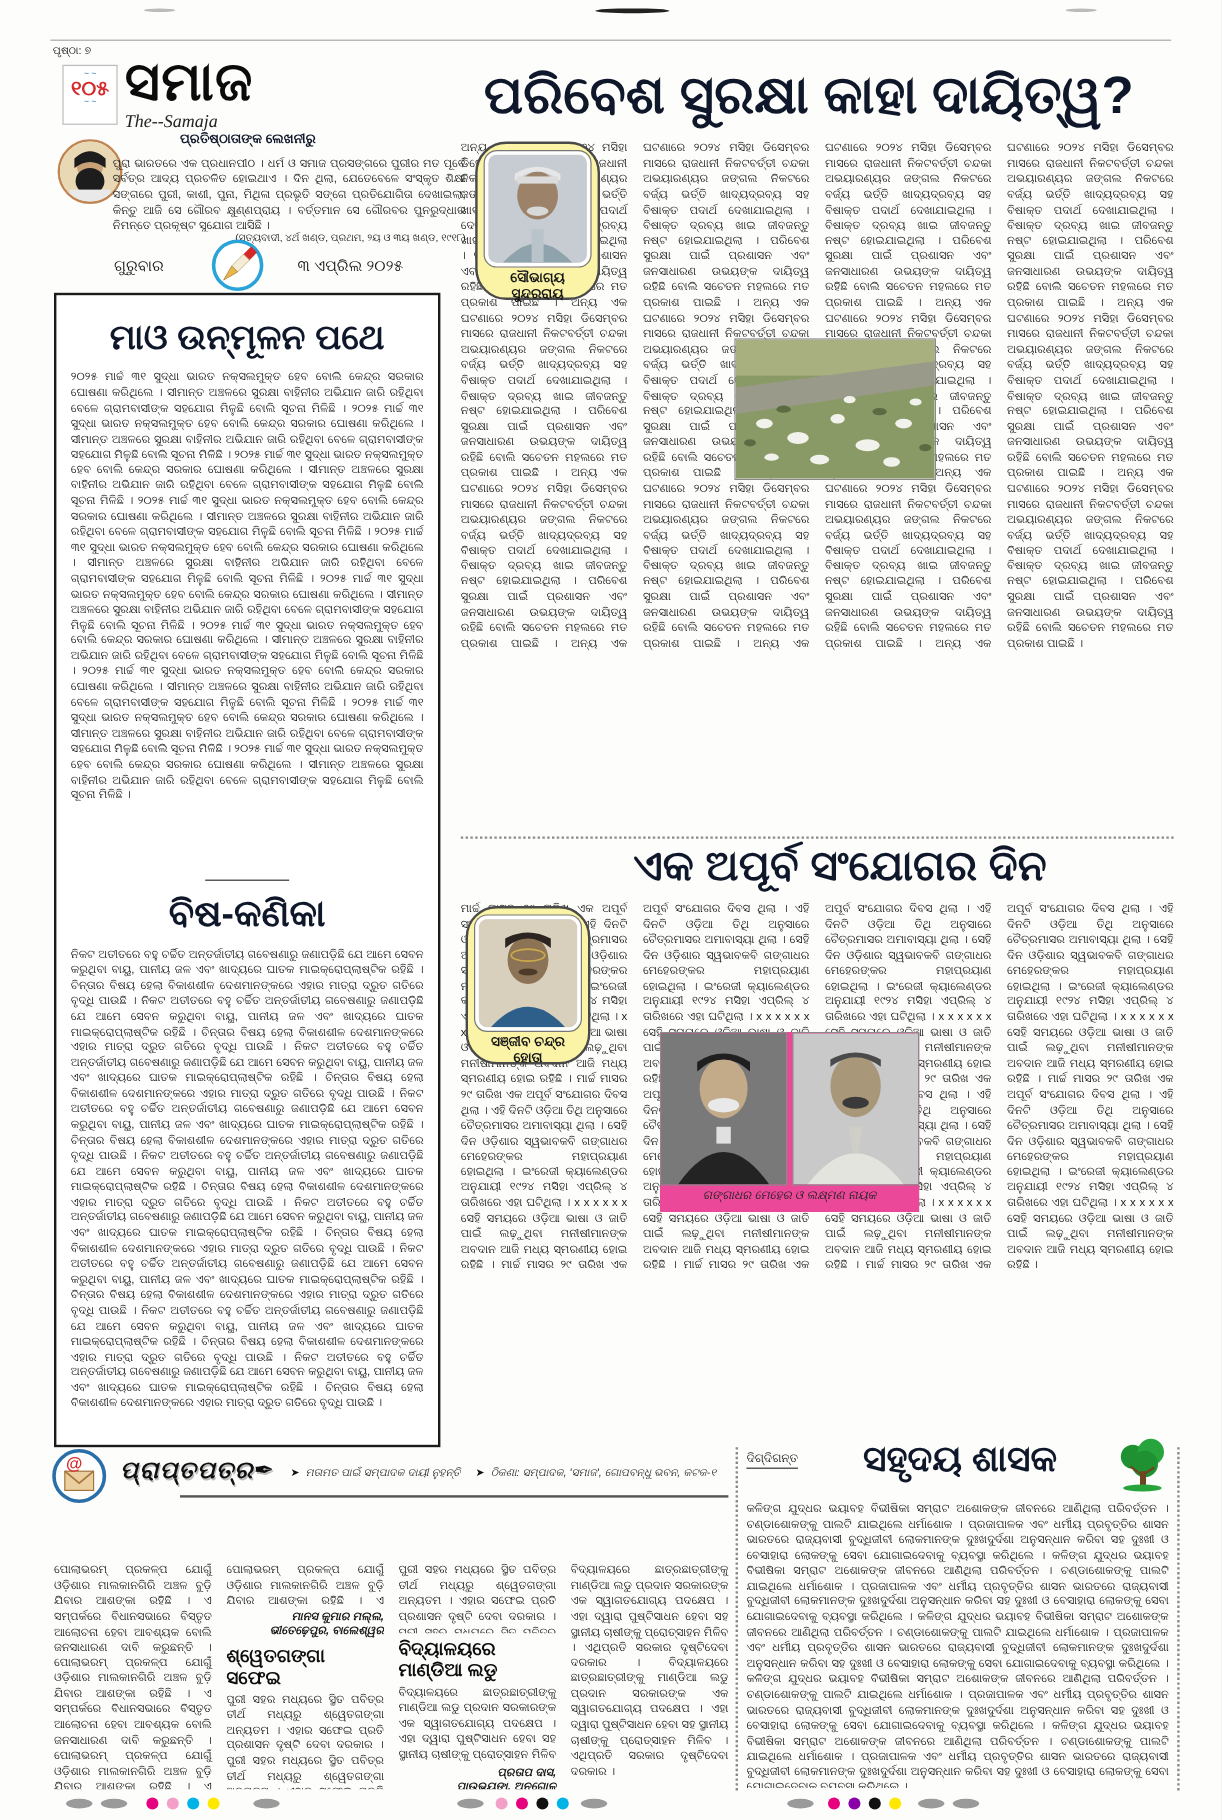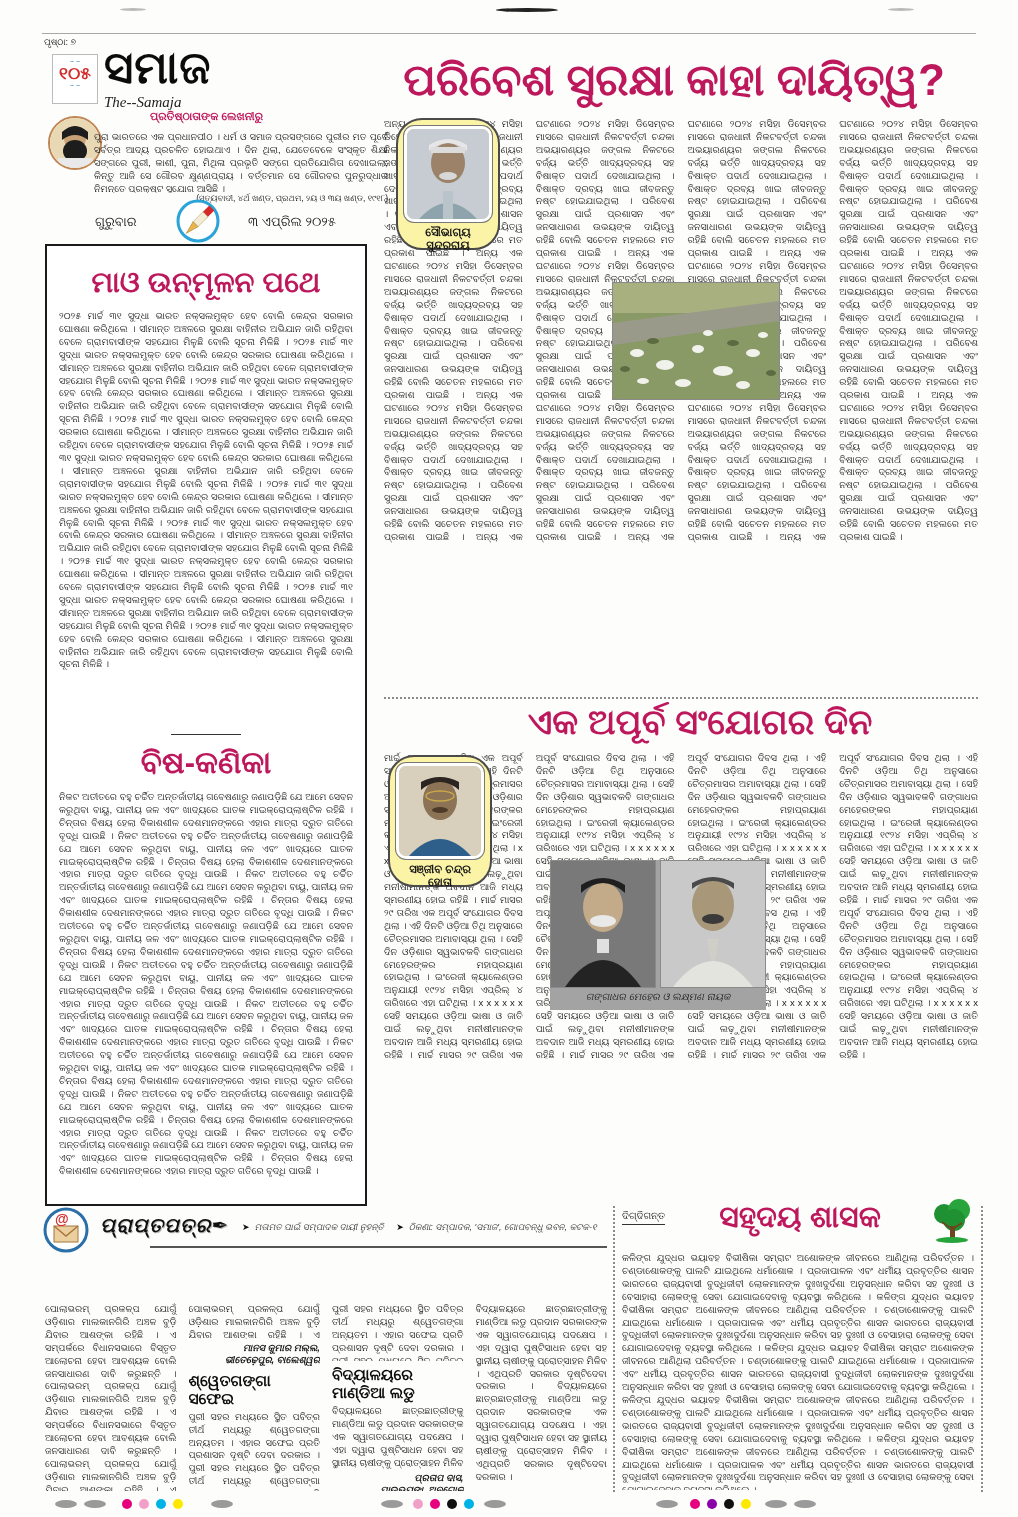--- a/index.html
+++ b/index.html
@@ -1,21 +1,21 @@
 <!DOCTYPE html>
 <html><head>
 <meta charset="utf-8">
 <style>
   html,body{margin:0;padding:0;background:#e9e9e6;}
   .page{position:relative;width:1018px;height:1517px;margin:0 auto;background:#fdfdfb;
         font-family:"Liberation Sans","DejaVu Sans",sans-serif;color:#151515;overflow:hidden;}
   .abs{position:absolute;}
   .tx{font-size:9.5px;line-height:1.36;text-align:justify;color:#1c1c1c;word-break:break-word;overflow:hidden;}
   .cols4{column-count:4;column-gap:13px;height:100%;}
-  .hl{font-weight:bold;color:#be185d;}
+  .hl{font-weight:bold;color:#0f172a;}
   .center{text-align:center;}
   .dots span{display:inline-block;vertical-align:middle;border-radius:50%;}
   .acard{position:absolute;background:#fbf3a6;border:2px solid #4a4a4a;border-radius:26px;padding:6px 6px 4px;text-align:center;box-sizing:border-box;}
   .acard .ph{width:82px;height:90px;margin:0 auto;border:3px solid #fff;border-radius:10px;box-shadow:0 0 0 1px #777;overflow:hidden;background:#cfcfcf;}
   .acard .nm{font-size:11.5px;font-weight:bold;margin-top:4px;line-height:1.1;}
   .imgframe{border:1px solid #8a8a8a;overflow:hidden;background:#cramp;}
   .sig{font-weight:bold;font-style:italic;text-align:right;font-size:9.5px;line-height:1.3;margin:3px 0;}
   .subhead{font-weight:bold;font-size:15.5px;margin:5px 0 3px;color:#0d0d0d;}
   .dotline-h{border-top:2px dotted #8a8a8a;height:0;}
   .dotline-v{border-left:2px dotted #8a8a8a;width:0;}
@@ -135,21 +135,21 @@
         <ellipse cx="41" cy="34" rx="17" ry="20" fill="#8d7355"></ellipse>
         <path d="M22 24 Q41 8 60 24 L60 16 Q41 6 22 16 Z" fill="#2b2420"></path>
         <ellipse cx="41" cy="30" rx="14" ry="5" fill="none" stroke="#caa94a" stroke-width="1.4"></ellipse>
         <ellipse cx="41" cy="44" rx="8" ry="3" fill="#4d3a28"></ellipse>
         <path d="M10 90 Q41 56 72 90 Z" fill="#2d5f8a"></path>
       </svg>
     </div>
     <div class="nm">ସଞ୍ଜୀବ ଚନ୍ଦ୍ର ହୋତା</div>
   </div>
 
-  <div class="abs" style="left:550px;top:860px;width:216px;height:150px;background:#a3a3a3;">
+  <div class="abs" style="left:550px;top:860px;width:216px;height:150px;background:#ec4899;">
     <div style="display:flex;gap:4px;">
       <div class="imgframe" style="width:104px;height:126px;">
         <svg width="104" height="126" viewBox="0 0 104 126">
           <rect width="104" height="126" fill="#6e6e6e"></rect>
           <rect width="104" height="126" fill="#8a8a8a" opacity="0.4"></rect>
           <ellipse cx="52" cy="46" rx="20" ry="25" fill="#c3ab8a"></ellipse>
           <path d="M30 32 Q52 12 74 32 L74 24 Q52 10 30 24 Z" fill="#1f1f1f"></path>
           <ellipse cx="52" cy="60" rx="13" ry="6" fill="#e9e9e9"></ellipse>
           <path d="M14 126 Q52 72 90 126 Z" fill="#232323"></path>
           <rect x="46" y="78" width="12" height="14" fill="#e0e0e0"></rect>

